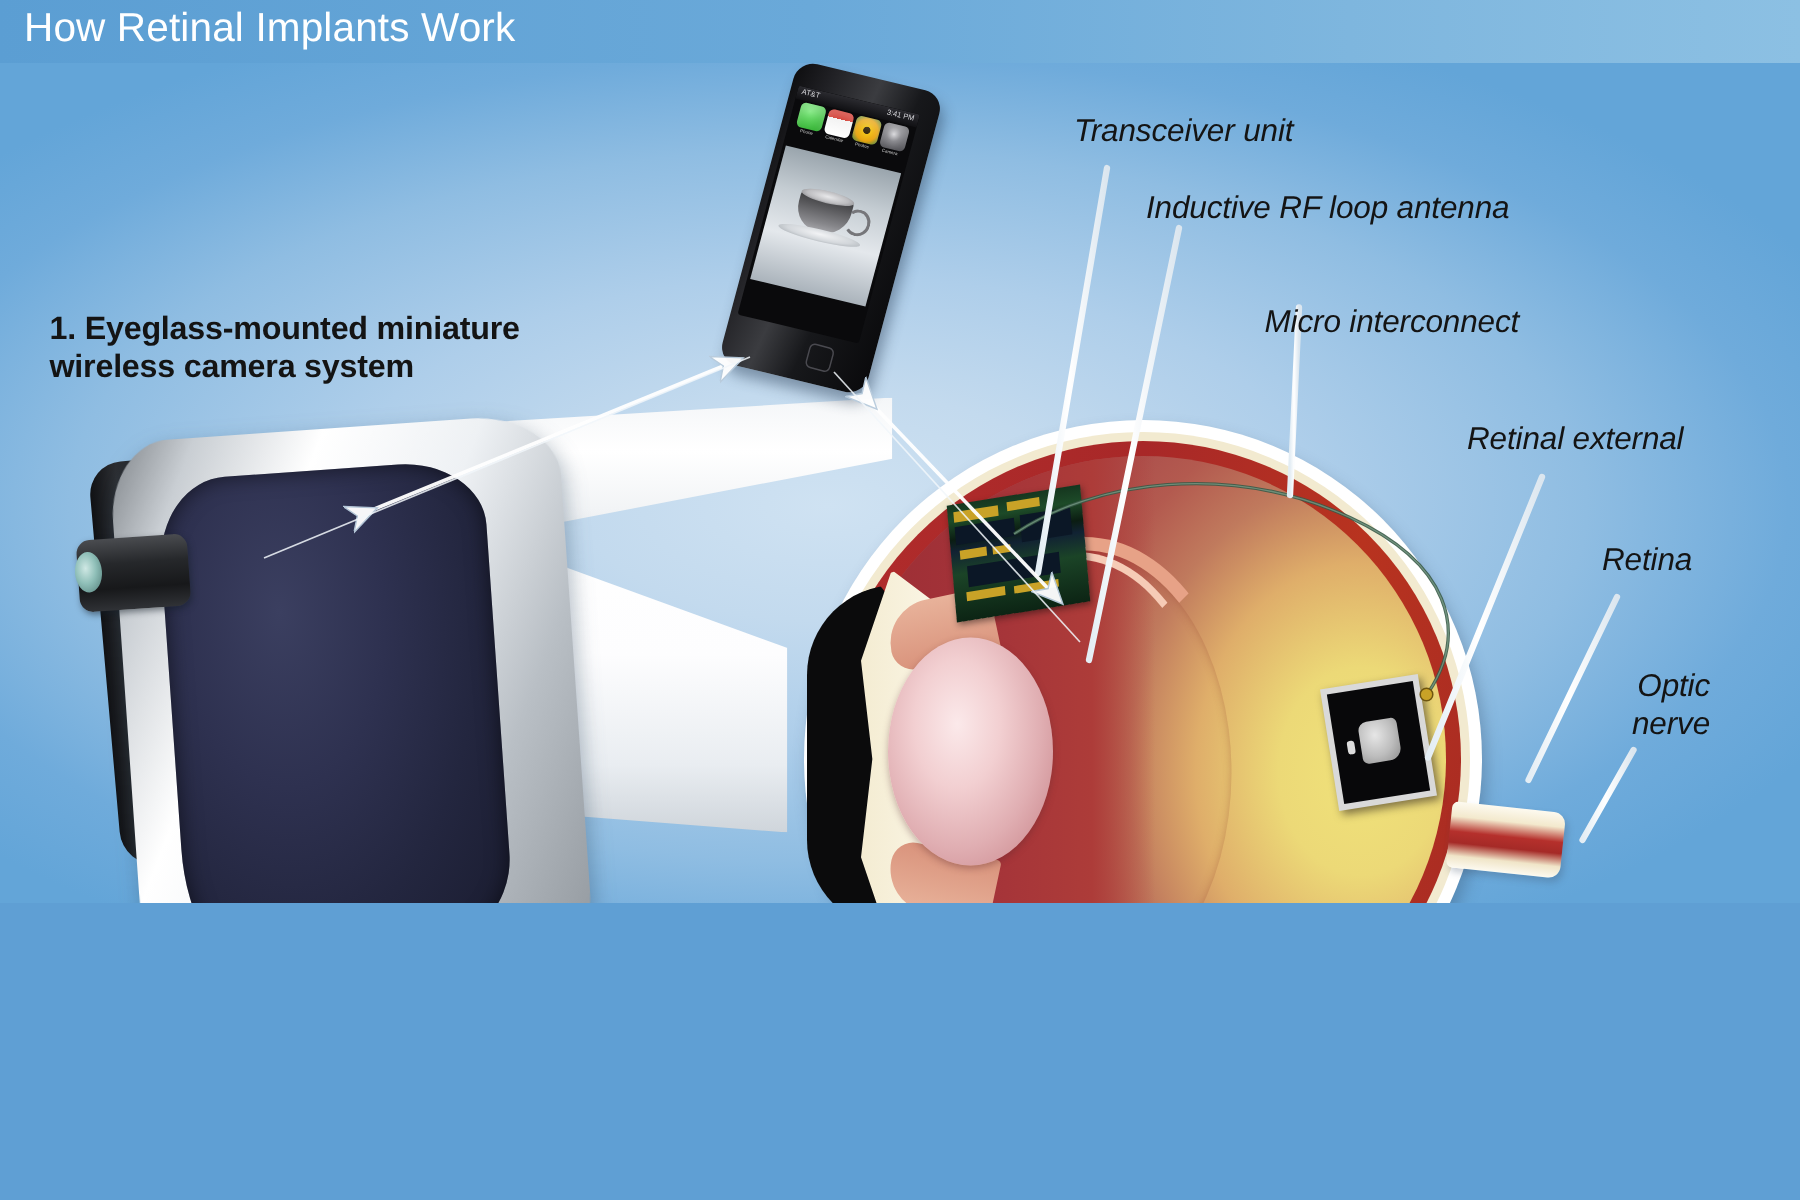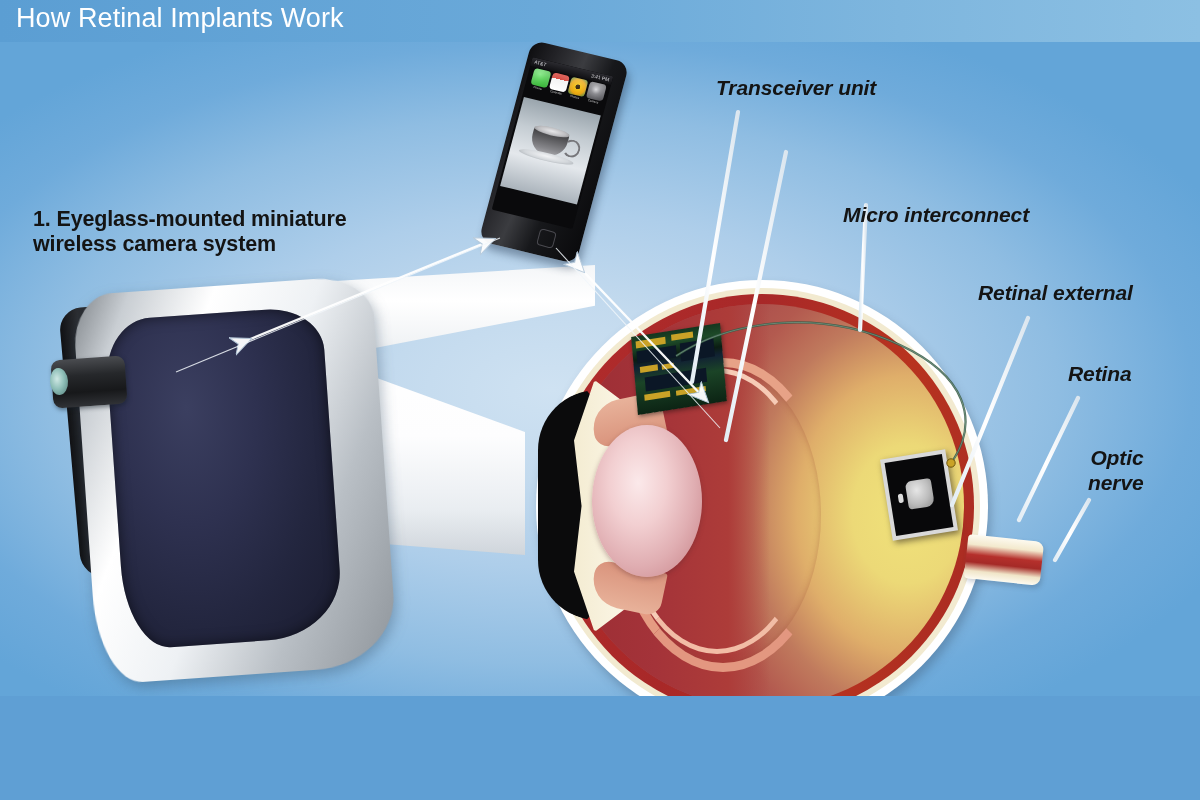--- a/index.html
+++ b/index.html
@@ -3,21 +3,21 @@
 <meta charset="utf-8">
 <style>
   html, body {
     margin: 0;
     padding: 0;
     background: #5f9fd4;
   }
   #stage {
     position: relative;
     width: 1200px;
-    height: 696px;
+    height: 602px;
     overflow: hidden;
     font-family: "Liberation Sans", sans-serif;
     background:
       radial-gradient(ellipse 62% 58% at 46% 56%,
          #cfe2f2 0%,
          #c3daee 22%,
          #aeceea 44%,
          #8fbde2 68%,
          #6fabdb 86%,
          #63a5d8 100%);
@@ -47,21 +47,21 @@
     line-height: 1.18;
   }
   .lbl.bold {
     font-weight: bold;
     font-size: 21.5px;
     letter-spacing: -.15px;
   }
   .lbl.ital {
     font-style: italic;
     font-size: 21px;
-    font-weight: 700;
+    font-weight: 400;
     letter-spacing: -.1px;
   }
 
   svg.overlay {
     position: absolute;
     left: 0; top: 0;
     width: 1200px; height: 800px;
     pointer-events: none;
   }
 
@@ -461,20 +461,21 @@
     </g>
   </svg>
 
   <div class="lbl bold" style="left:20px; top:207px;margin-left:13px;">1. Eyeglass-mounted miniature
 wireless camera system</div>
 
 
 
   <div class="lbl ital" style="left:716px; top:76px;">Transceiver unit</div>
 
+  <div class="lbl ital" style="left:764px; top:127px;">Inductive RF loop antenna</div>
 
   <div class="lbl ital" style="left:843px; top:178px;margin-top:25px;">Micro interconnect</div>
 
   <div class="lbl ital" style="left:978px; top:281px;">Retinal external</div>
 
   <div class="lbl ital" style="left:1068px; top:362px;">Retina</div>
 
   <div class="lbl ital" style="left:1088px; top:446px; text-align:right;">Optic
 nerve</div>
 

